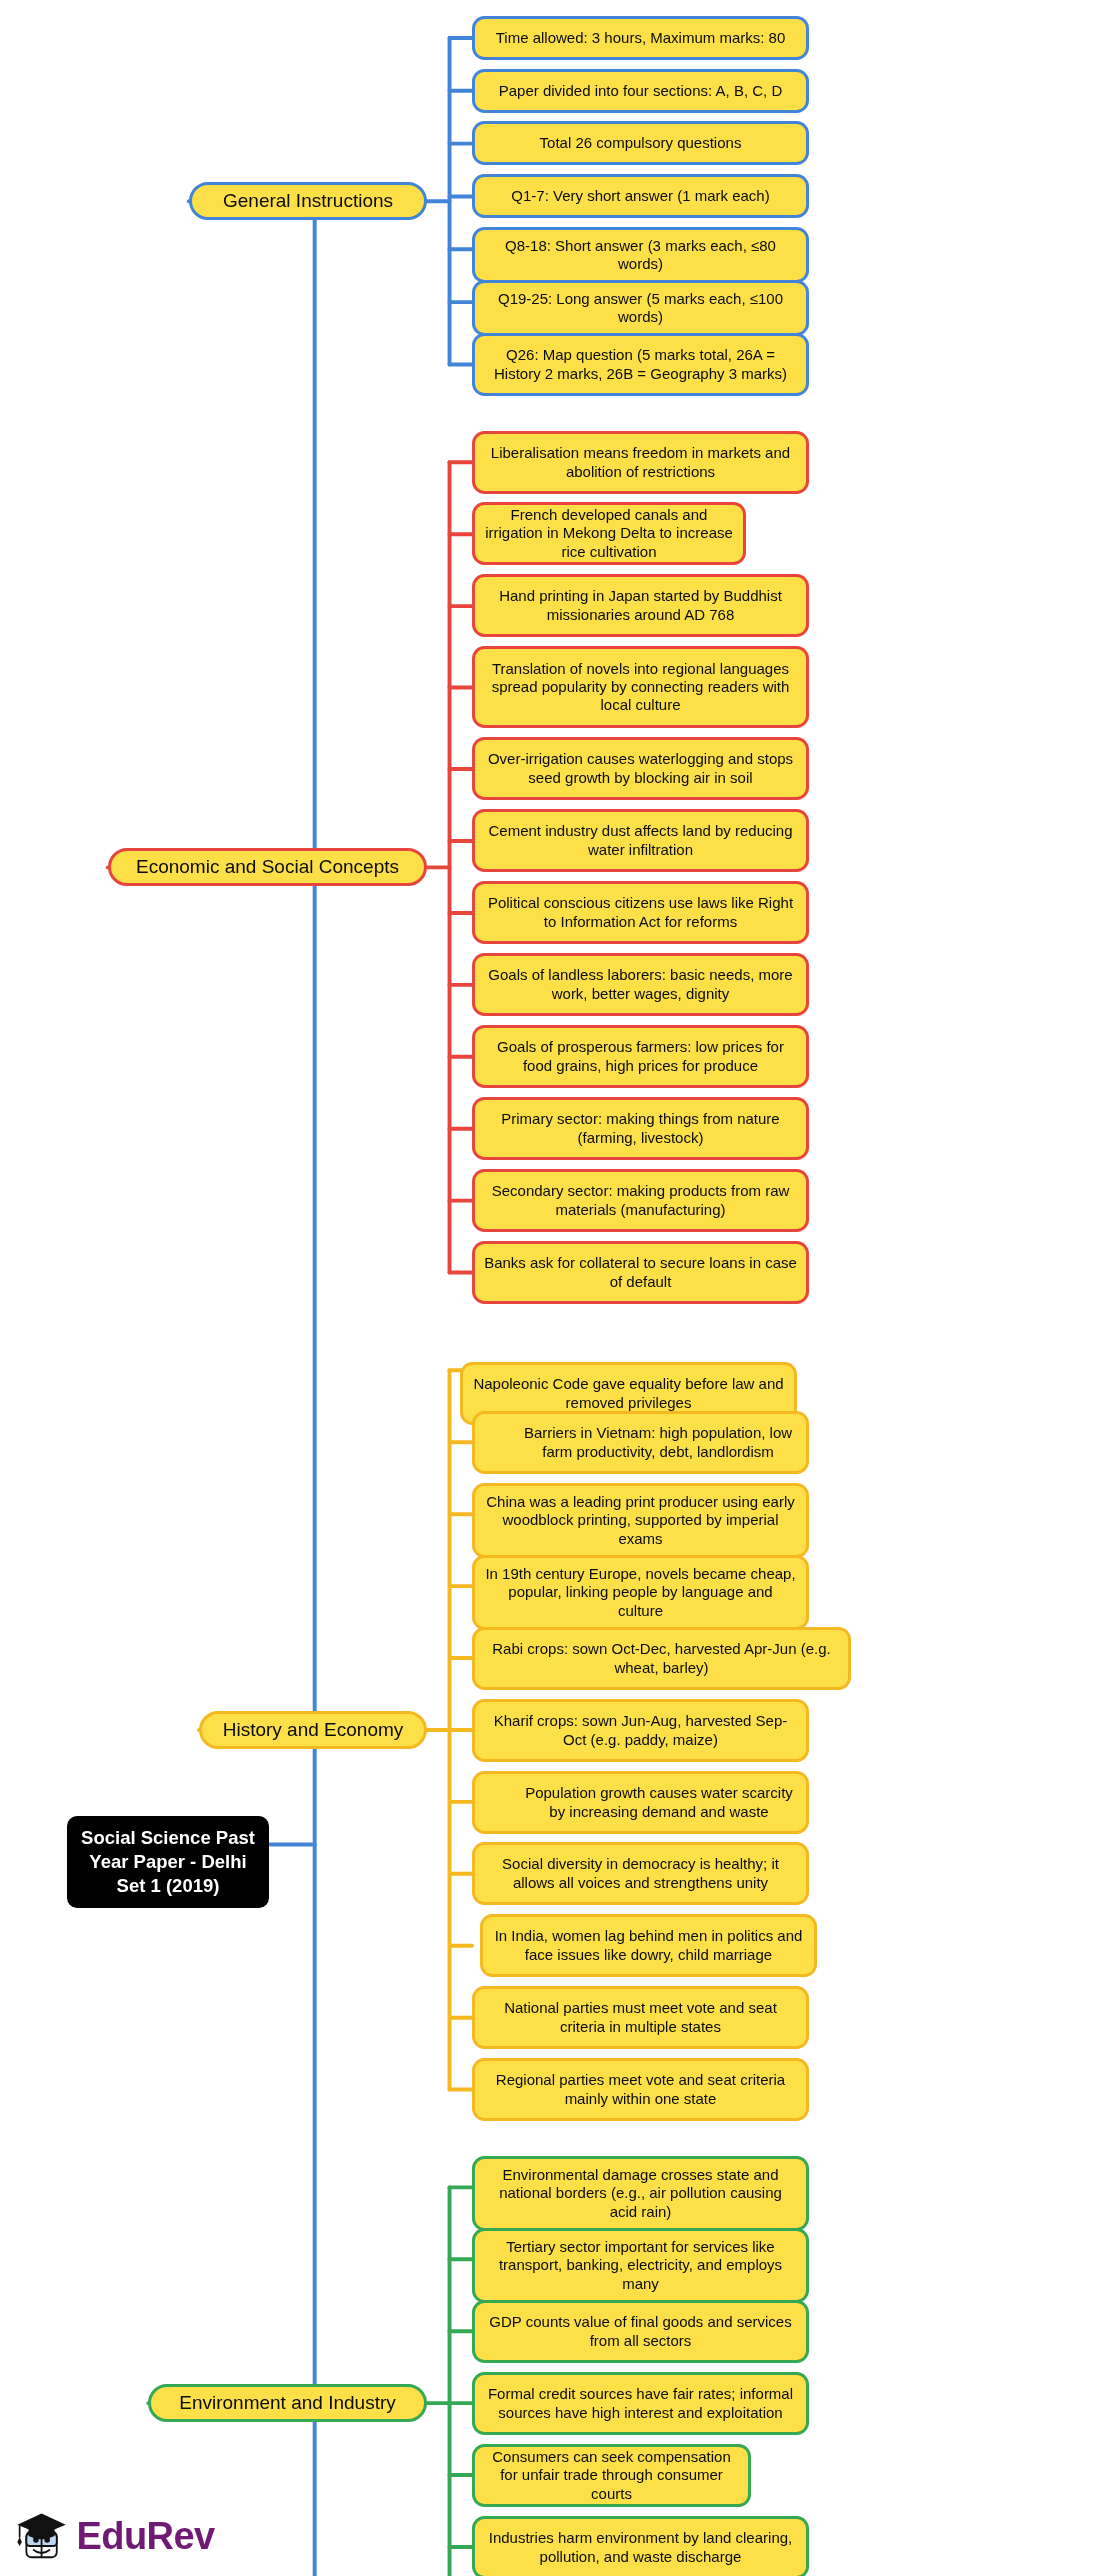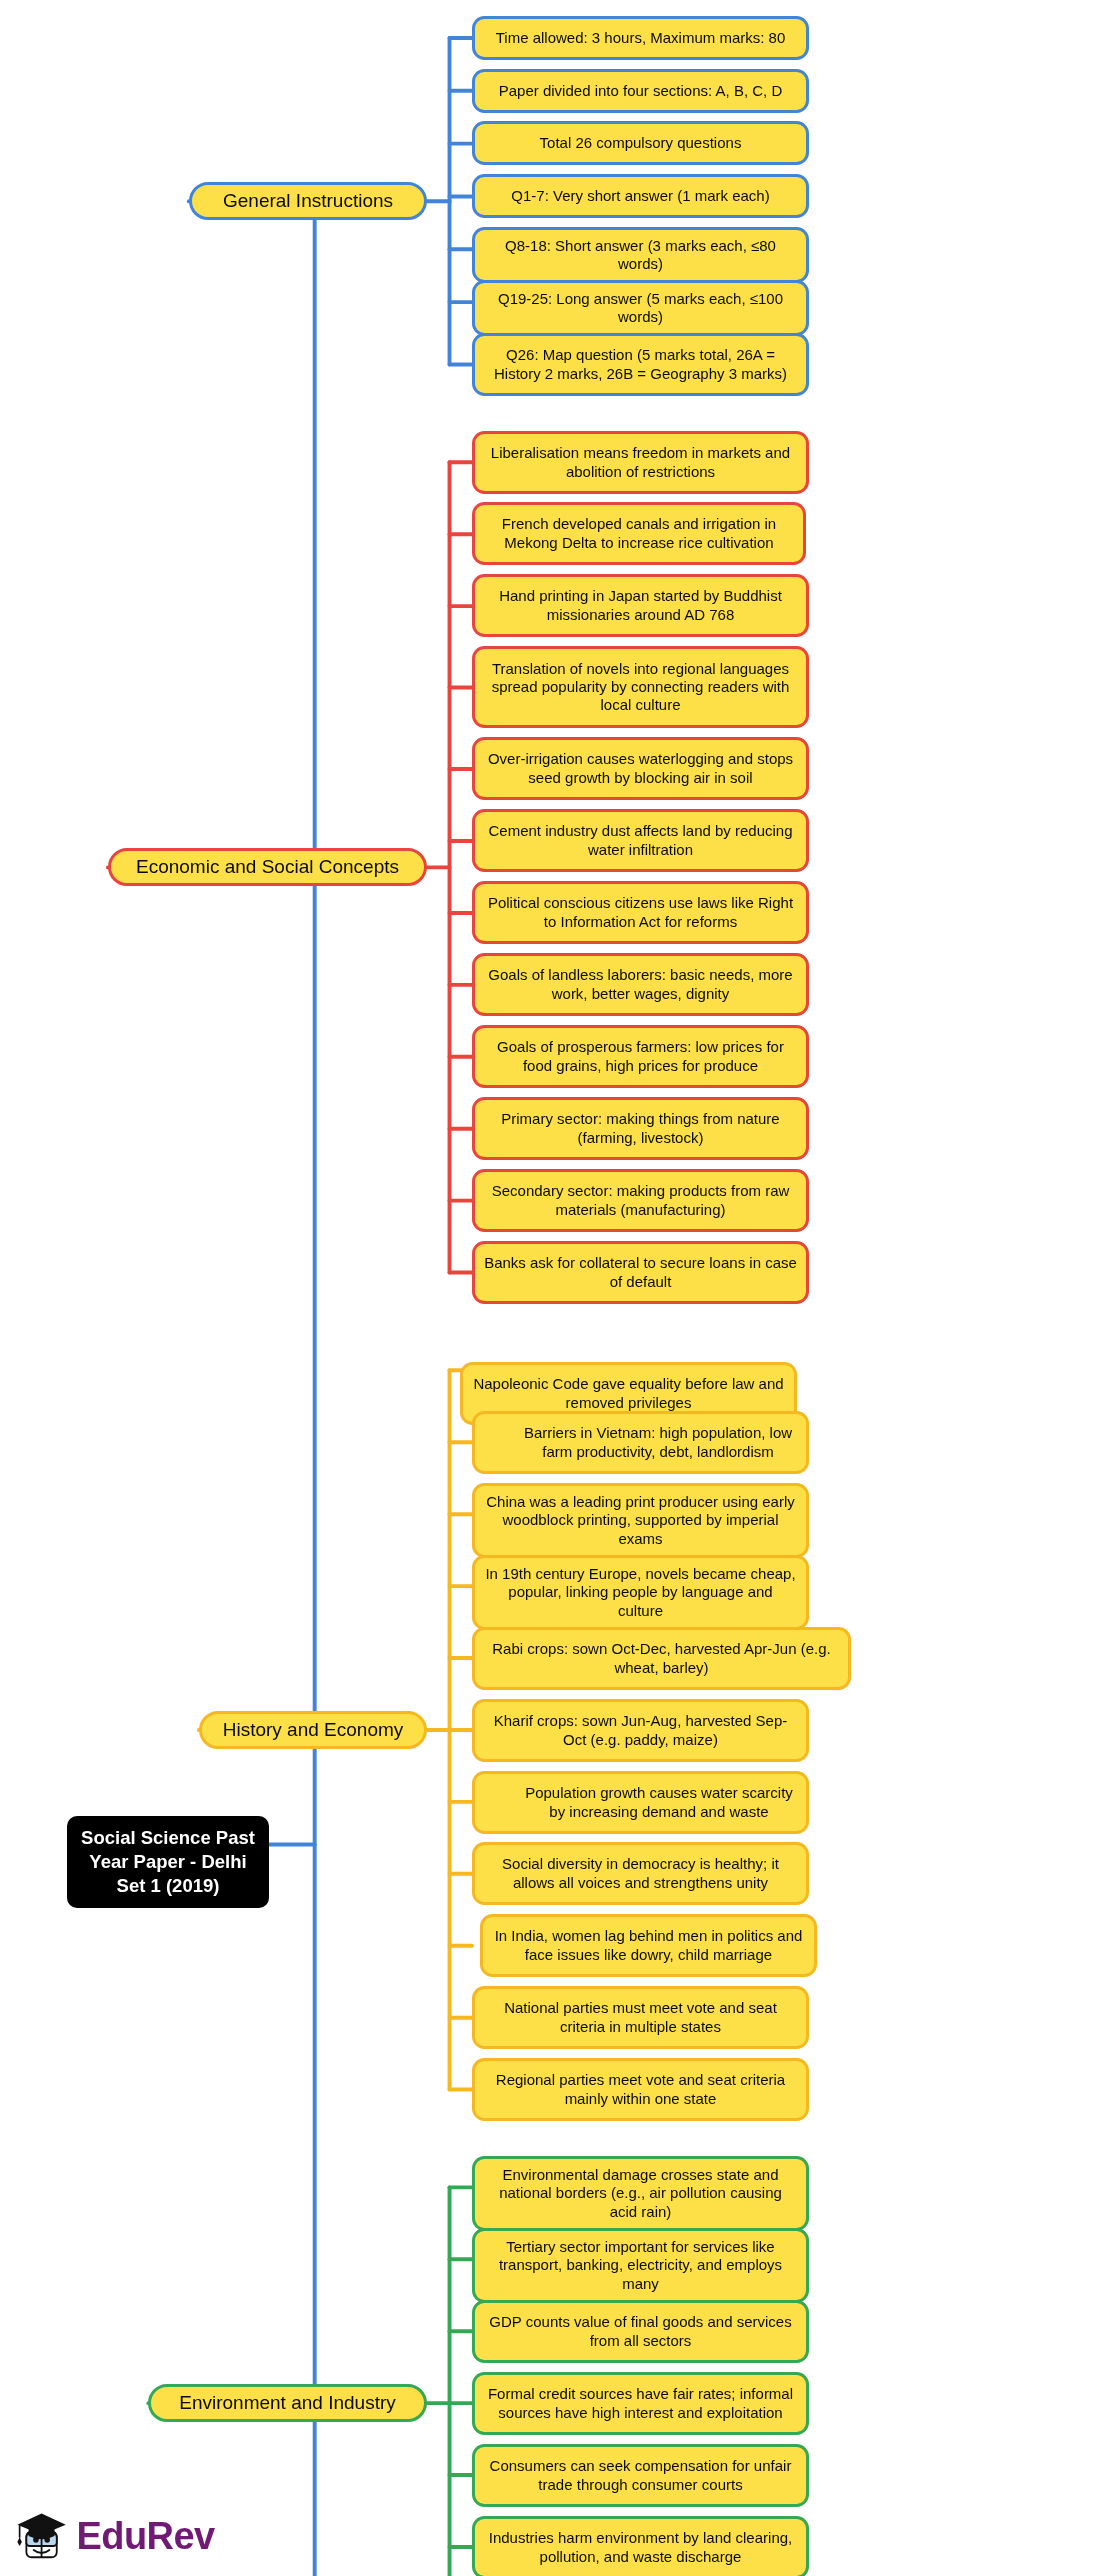--- a/index.html
+++ b/index.html
@@ -179,21 +179,21 @@
       </div>
       <div class="node c-blue" style="left: 472px; top: 333px; width: 337px; height: 63px;">
         <span class="txt">Q26: Map question (5 marks total, 26A = History 2 marks, 26B = Geography 3 marks)</span>
       </div>
       <div class="node c-blue branch" style="left: 189px; top: 182px; width: 238px; height: 38px;">
         <span class="txt">General Instructions</span>
       </div>
       <div class="node c-red" style="left: 472px; top: 431px; width: 337px; height: 63px;">
         <span class="txt">Liberalisation means freedom in markets and abolition of restrictions</span>
       </div>
-      <div class="node c-red" style="left: 472px; top: 502px; width: 334px; height: 63px;">
+      <div class="node c-red" style="left: 472px; top: 502px; width: 274px; height: 63px;">
         <span class="txt">French developed canals and irrigation in Mekong Delta to increase rice cultivation</span>
       </div>
       <div class="node c-red" style="left: 472px; top: 574px; width: 337px; height: 63px;">
         <span class="txt">Hand printing in Japan started by Buddhist missionaries around AD 768</span>
       </div>
       <div class="node c-red" style="left: 472px; top: 646px; width: 337px; height: 82px;">
         <span class="txt">Translation of novels into regional languages spread popularity by connecting readers with local culture</span>
       </div>
       <div class="node c-red" style="left: 472px; top: 737px; width: 337px; height: 63px;">
         <span class="txt">Over-irrigation causes waterlogging and stops seed growth by blocking air in soil</span>
@@ -263,21 +263,21 @@
       </div>
       <div class="node c-green" style="left: 472px; top: 2228px; width: 337px; height: 75px;">
         <span class="txt">Tertiary sector important for services like transport, banking, electricity, and employs many</span>
       </div>
       <div class="node c-green" style="left: 472px; top: 2300px; width: 337px; height: 63px;">
         <span class="txt">GDP counts value of final goods and services from all sectors</span>
       </div>
       <div class="node c-green" style="left: 472px; top: 2372px; width: 337px; height: 63px;">
         <span class="txt">Formal credit sources have fair rates; informal sources have high interest and exploitation</span>
       </div>
-      <div class="node c-green" style="left: 472px; top: 2444px; width: 337px; height: 63px;">
+      <div class="node c-green" style="left: 472px; top: 2444px; width: 279px; height: 63px;">
         <span class="txt">Consumers can seek compensation for unfair trade through consumer courts</span>
       </div>
       <div class="node c-green" style="left: 472px; top: 2516px; width: 337px; height: 63px;">
         <span class="txt">Industries harm environment by land clearing, pollution, and waste discharge</span>
       </div>
       <div class="node c-green branch" style="left: 148px; top: 2384px; width: 279px; height: 38px;">
         <span class="txt">Environment and Industry</span>
       </div>
       <div class="node root" style="left: 67px; top: 1816px; width: 202px; height: 92px;">
         <span class="txt">Social Science Past Year Paper - Delhi Set 1 (2019)</span>

